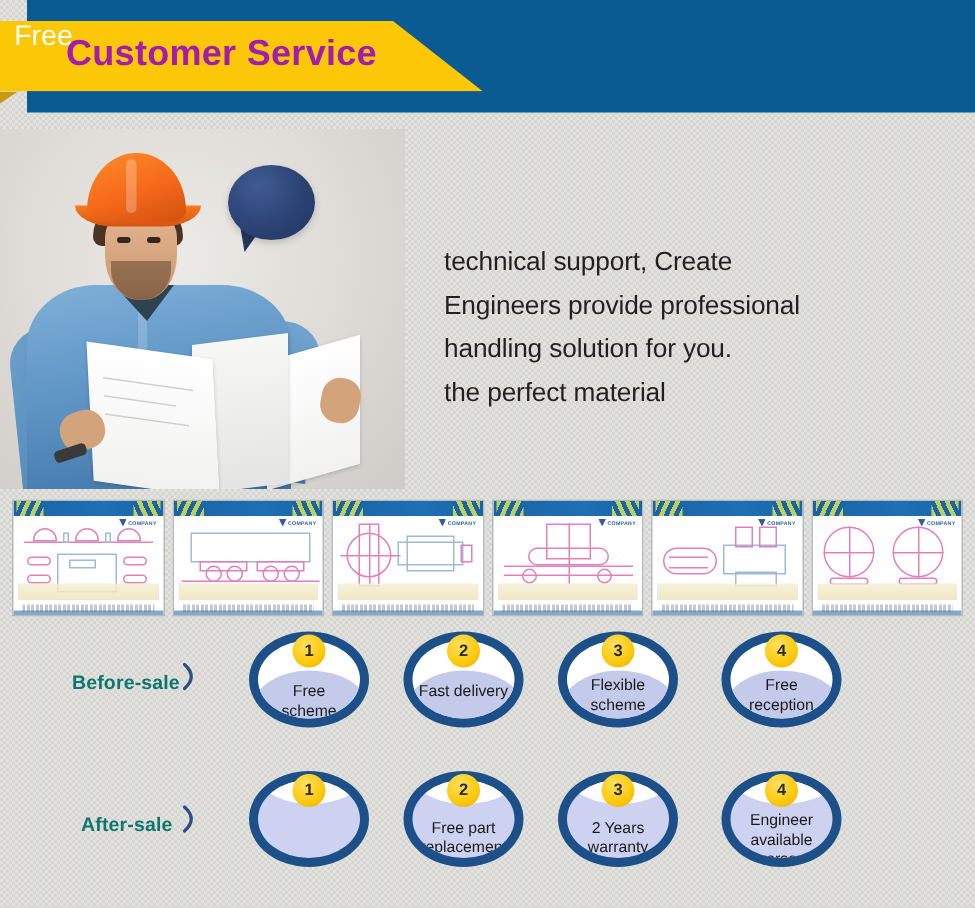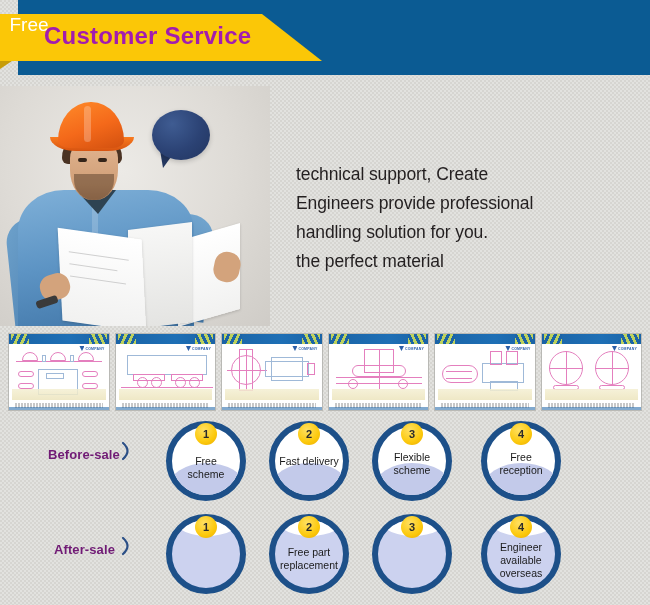--- a/index.html
+++ b/index.html
@@ -364,36 +364,36 @@
     border: 1px solid #e47fbe;
   }
   .dwg-b { position: absolute; border: 1px solid #9fb9d8; }
   .dwg-line { position: absolute; background: #e47fbe; height: 1px; }
   .dwg-vline { position: absolute; background: #e47fbe; width: 1px; }
   .dwg-circ { position: absolute; border: 1px solid #e47fbe; border-radius: 50%; }
 
   
   .row-label {
     position: absolute;
-    color: #701a75;
+    color: #0f766e;
     font-size: 13px;
     font-weight: bold;
     letter-spacing: .1px;
   }
   .row-chevron {
     position: absolute;
     width: 14px;
     height: 22px;
     color: #2b4f86;
   }
 
   .circle {
     position: absolute;
     width: 80px;
-    height: 80px;
+    height: 64px;
     border-radius: 50%;
     border: 6px solid #1d5089;
     overflow: hidden;
     background: #ffffff;
   }
   .circle .wave {
     position: absolute;
     left: -6%;
     width: 112%;
     height: 40px;
@@ -661,20 +661,24 @@
   <div class="wave"></div>
   <div class="circle-text">
     <div>Free part</div>
     <div>replacement</div>
   </div>
 </div>
 <div class="badge" style="left:309px;top:516px;">2</div>
 
 <div class="circle post" style="left:372px;top:514px;">
   <div class="wave"></div>
+  <div class="circle-text">
+    <div>2 Years</div>
+    <div>warranty</div>
+  </div>
 </div>
 <div class="badge" style="left:412px;top:516px;">3</div>
 
 <div class="circle post three-line" style="left:481px;top:514px;">
   <div class="wave"></div>
   <div class="circle-text">
     <div>Engineer</div>
     <div>available</div>
     <div>overseas</div>
   </div>

